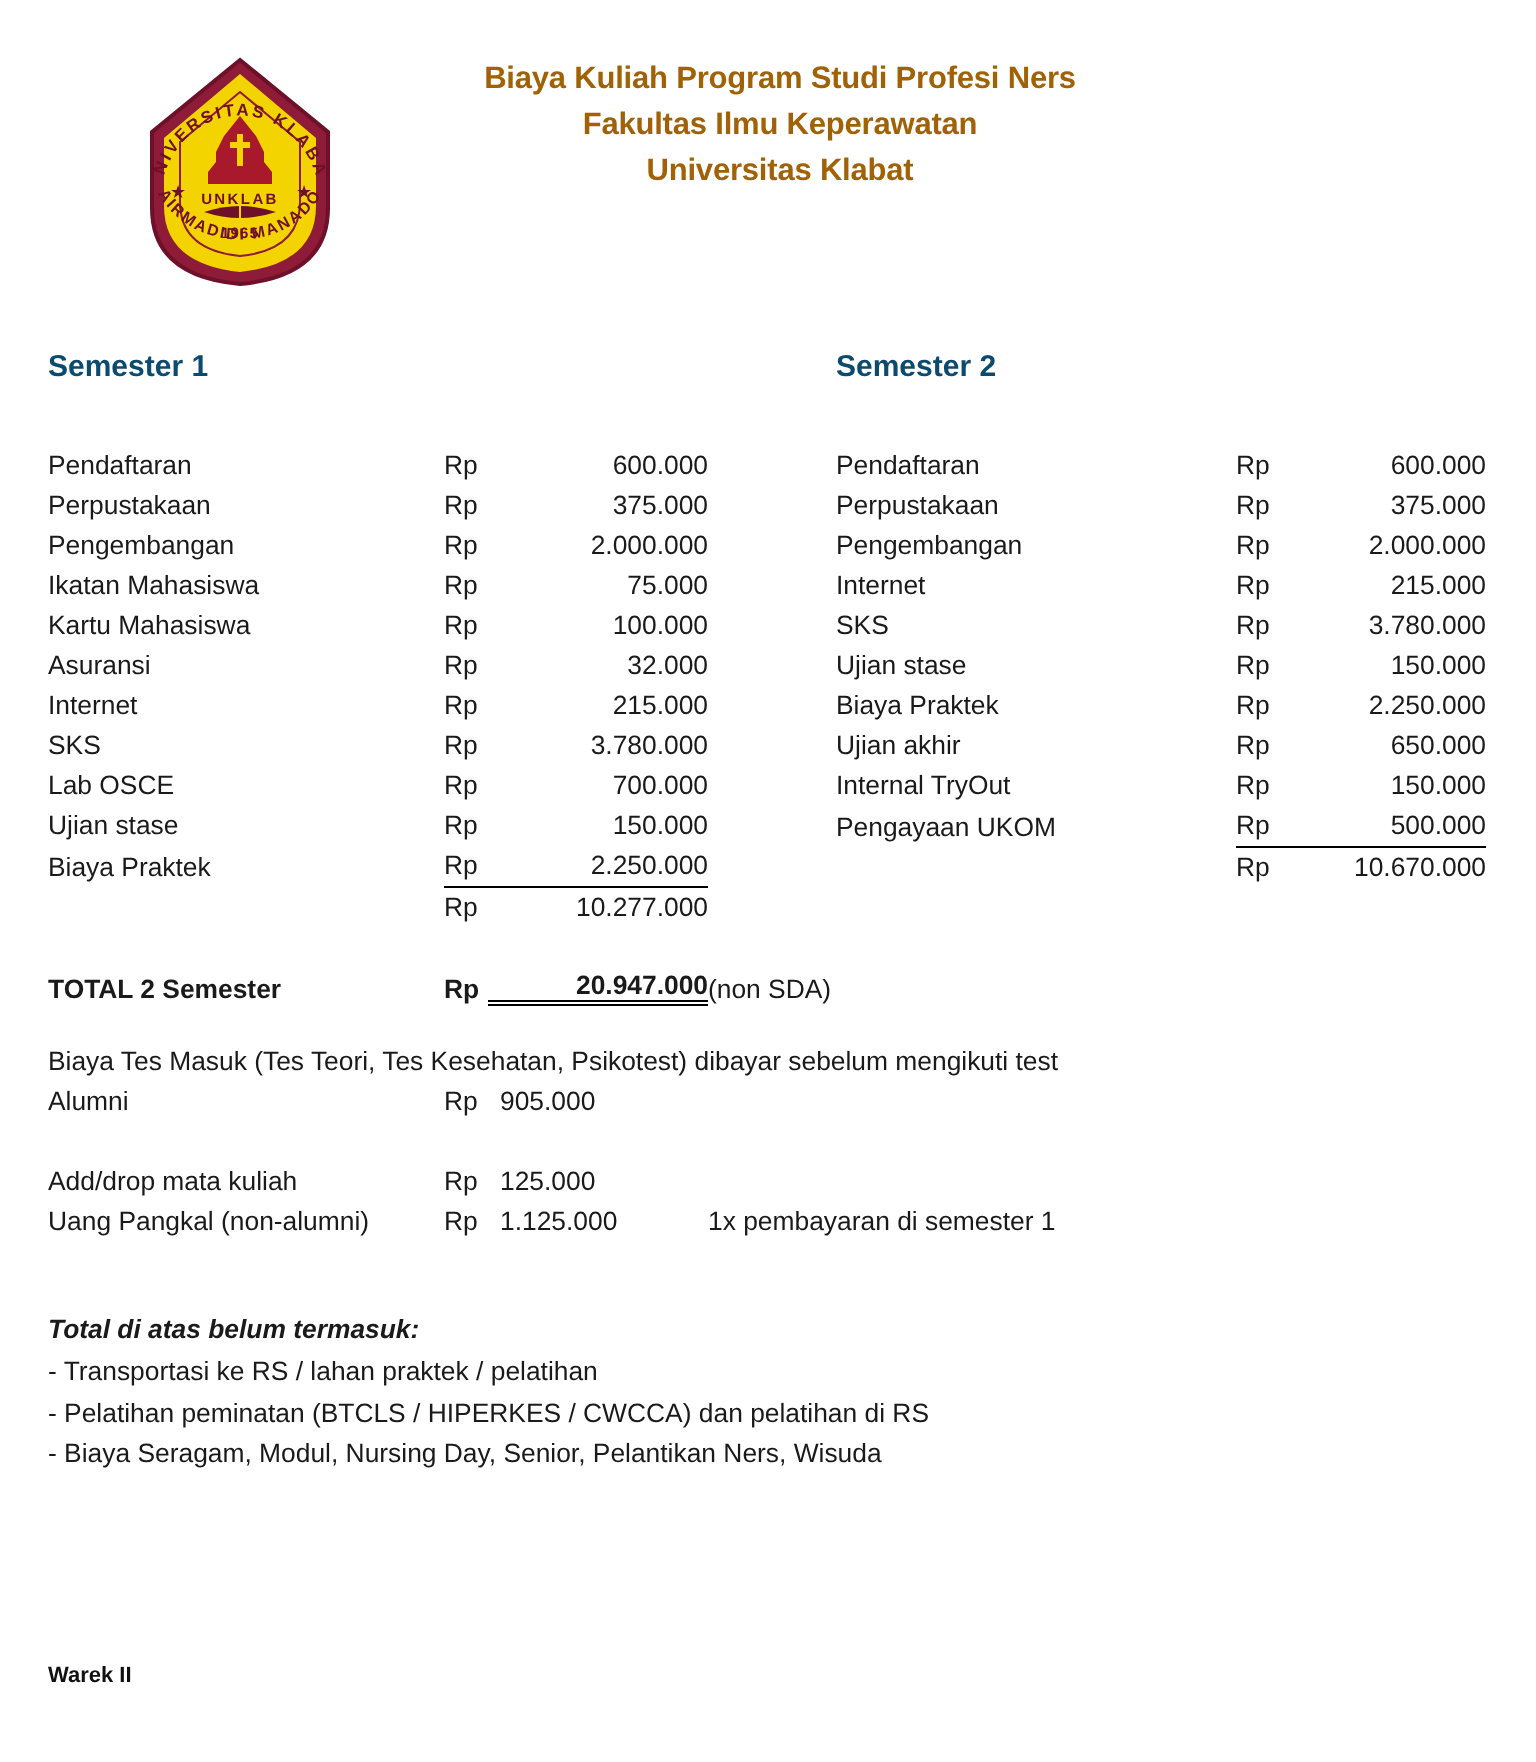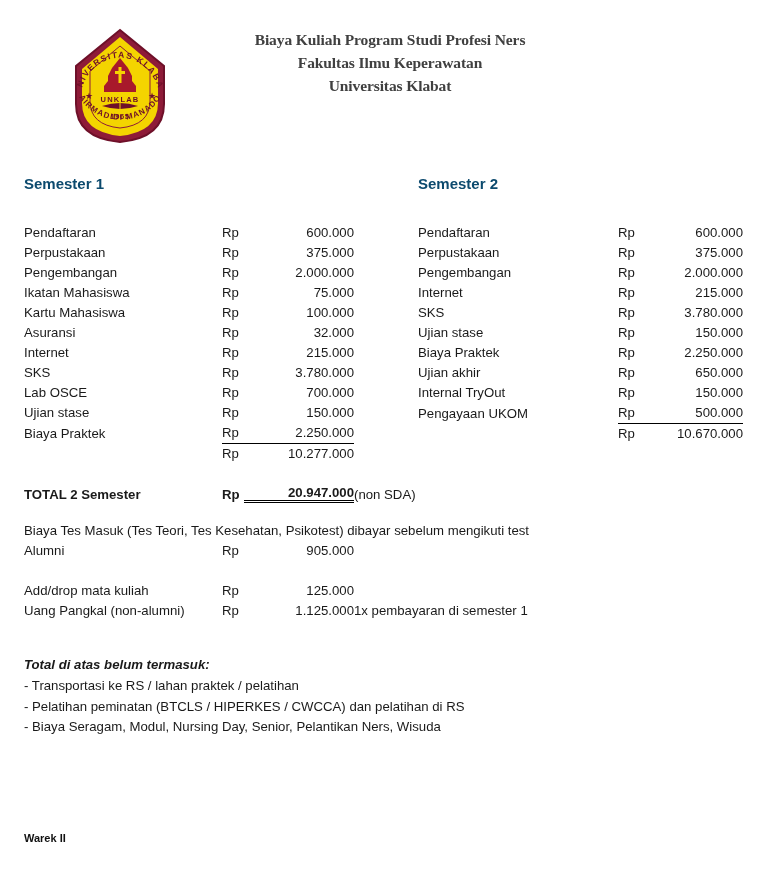--- a/index.html
+++ b/index.html
@@ -37,23 +37,22 @@
     left: 180px;
     top: 10px;
     width: 420px;
     text-align: center;
   }
   .title-line {
     font-size: 15.5px;
     font-weight: bold;
     line-height: 23px;
     letter-spacing: -0.1px;
-    color: #404040;
+    color: #a16207;
     white-space: nowrap;
-    font-family: Liberation Serif, serif;
   }
 
   
   .col {
     position: absolute;
     top: 175px;
   }
   .col-left  { left: 24px;  width: 330px; }
   .col-right { left: 418px; width: 325px; }
 
@@ -132,21 +131,21 @@
     height: 20px;
     white-space: nowrap;
   }
   .extra-table {
     border-collapse: collapse;
     font-size: 13.2px;
   }
   .extra-table td { padding: 0; height: 20px; vertical-align: bottom; white-space: nowrap; }
   .e-label { width: 198px; }
   .e-cur   { width: 28px; }
-  .e-amt   { width: 104px; text-align: right; padding-right: 4px; }
+  .e-amt   { width: 104px; padding-right: 4px; }
   .e-note  { padding-left: 8px; }
   .spacer-row { height: 20px; }
 
   
   .excluded {
     position: absolute;
     left: 24px;
     top: 655px;
     width: 700px;
     font-size: 13.2px;

